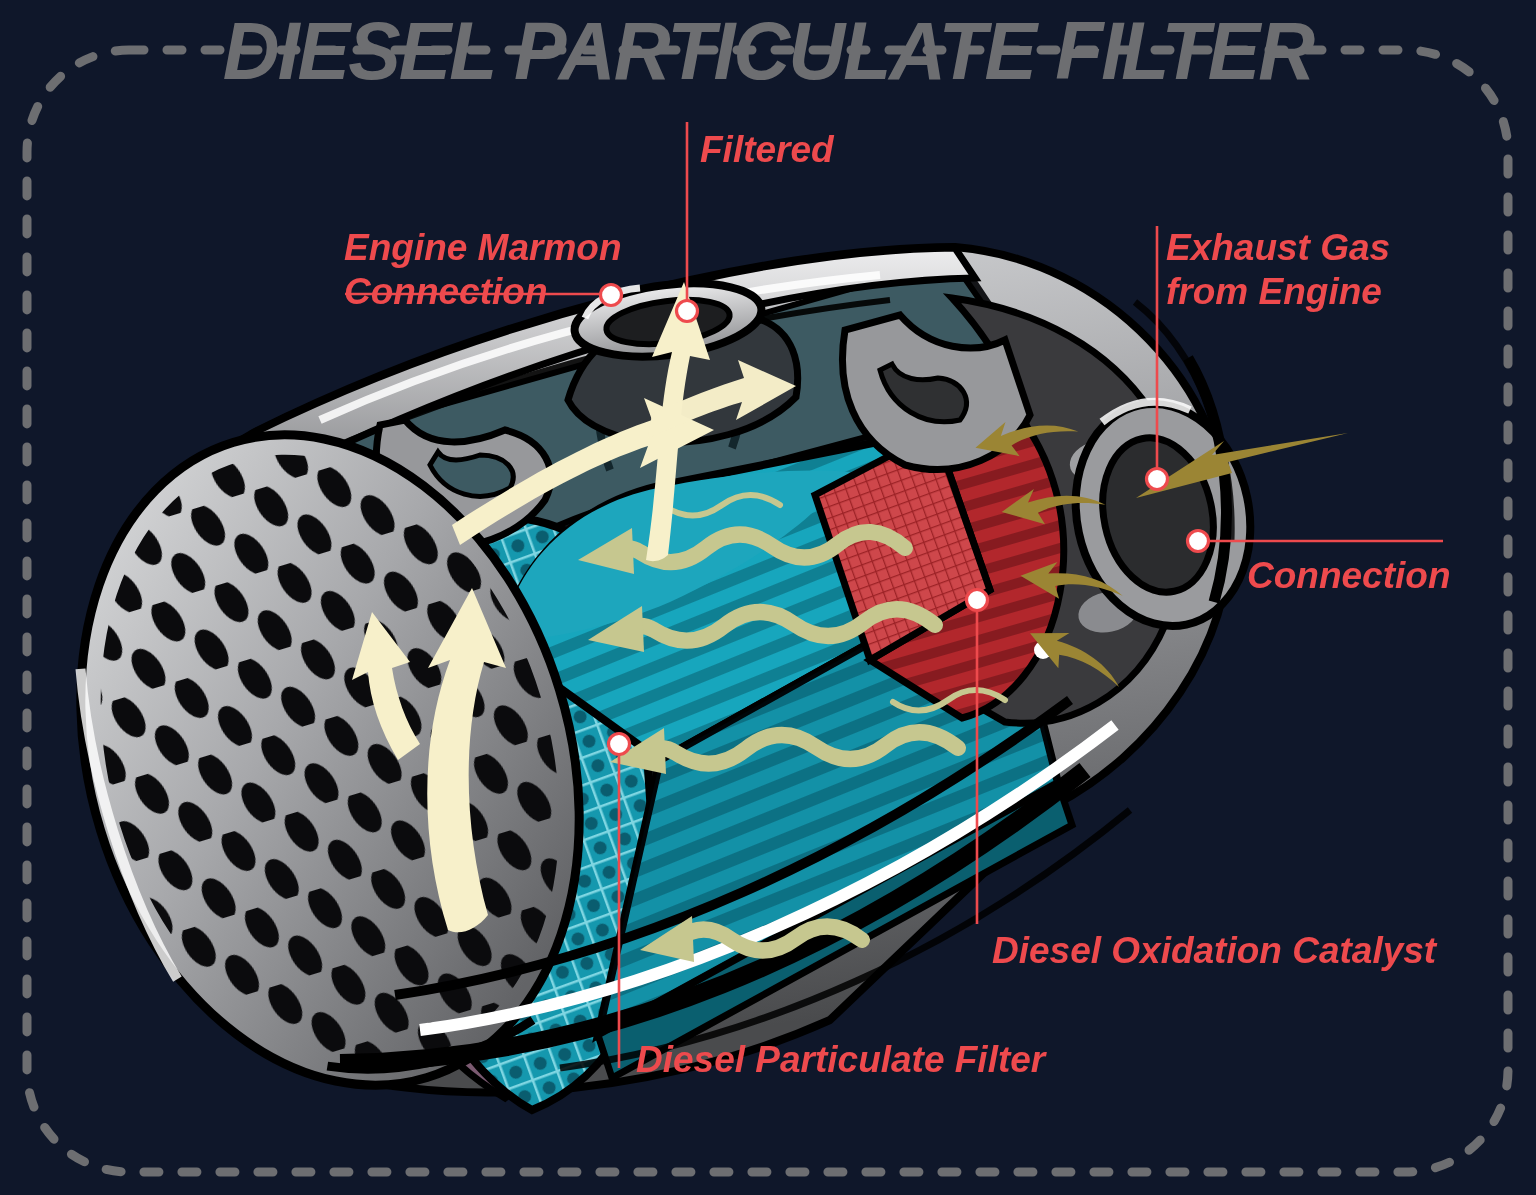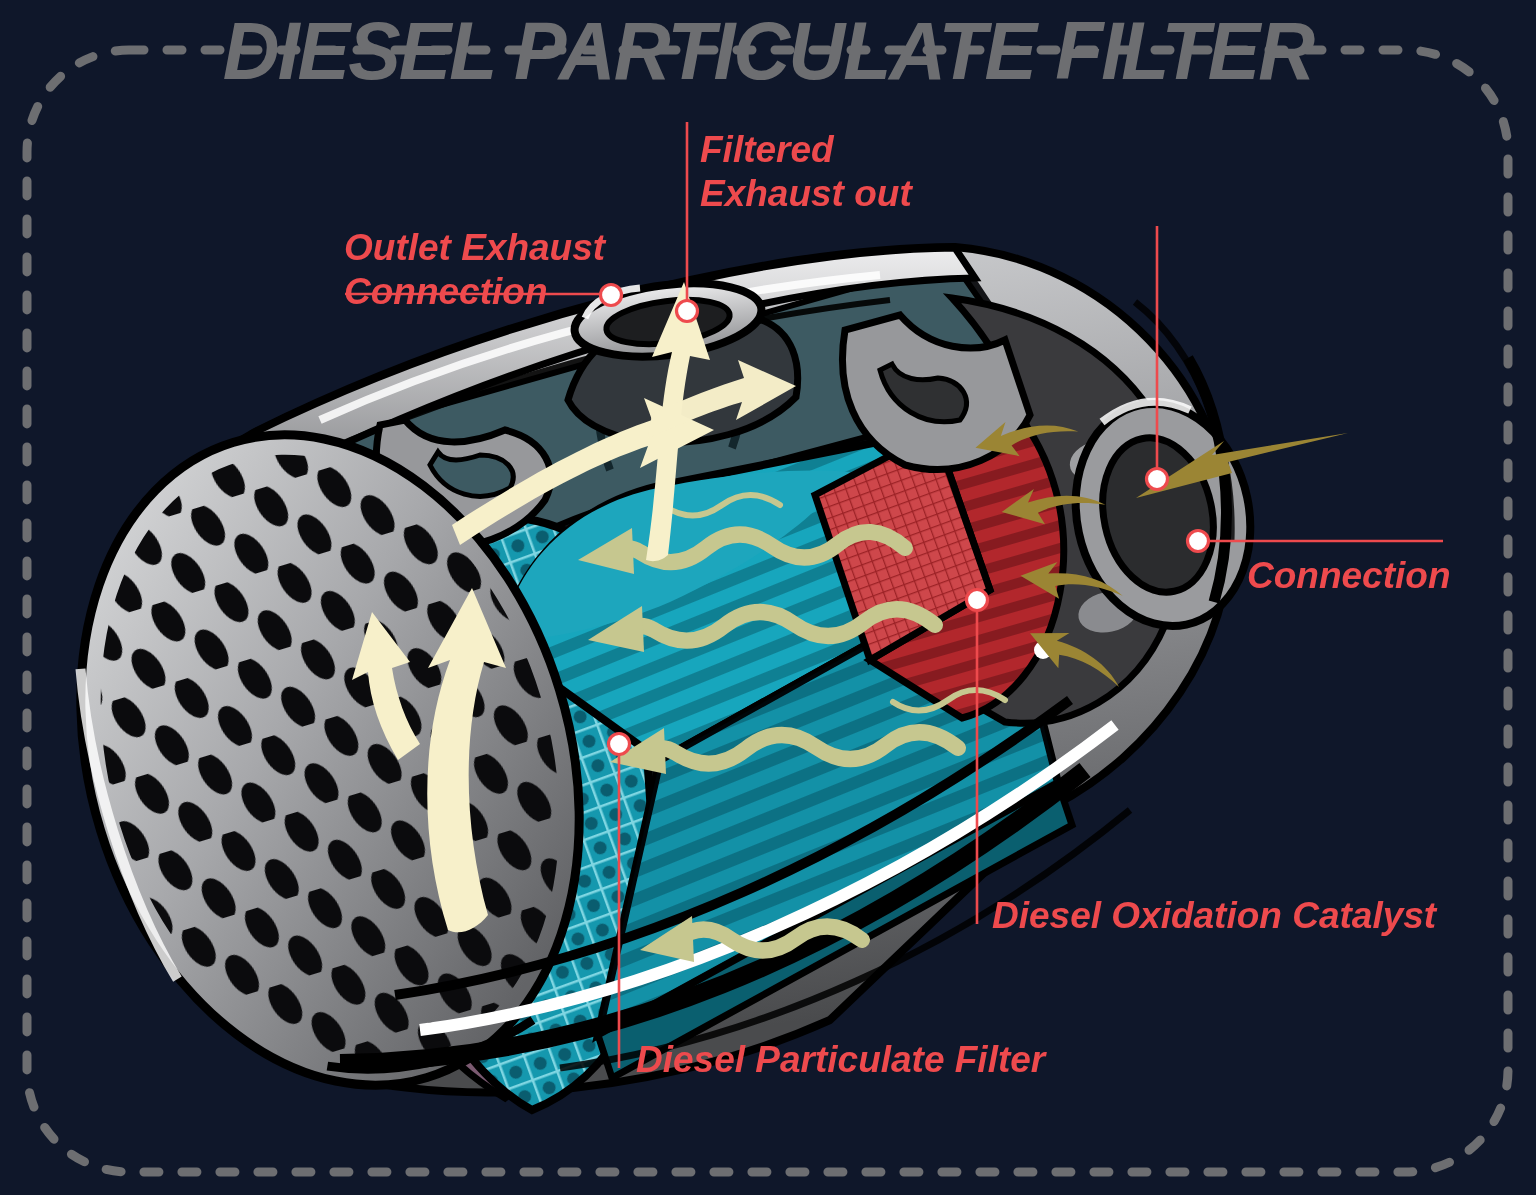--- a/index.html
+++ b/index.html
@@ -213,34 +213,37 @@
     <circle cx="1198" cy="541" r="10.5"></circle>
     <circle cx="977" cy="600" r="10.5"></circle>
     <circle cx="619" cy="744" r="10.5"></circle>
   </g>
 </svg>
 
 <div class="title">DIESEL PARTICULATE FILTER</div>
 
 <div class="lbl" style="left:700px;top:120px">
   <div>Filtered</div>
-  <div>Exhaust out</div>
 </div>
 
 <div class="lbl" style="left:344px;top:218px">
-  <div>Outlet Exhaust</div>
+  <div>Engine Marmon</div>
   <div>Connection</div>
 </div>
 
+<div class="lbl" style="left:1166px;top:218px">
+  <div>Exhaust Gas</div>
+  <div>from Engine</div>
+</div>
 
 <div class="lbl" style="left:1247px;top:546px">
   <div>Connection</div>
 </div>
 
-<div class="lbl" style="left:992px;top:886px">
+<div class="lbl" style="left:992px;top:921px">
   <div>Diesel Oxidation Catalyst</div>
 </div>
 
 <div class="lbl" style="left:636px;top:1030px">
   <div>Diesel Particulate Filter</div>
 </div>
 
 </div>
 
 </body></html>

